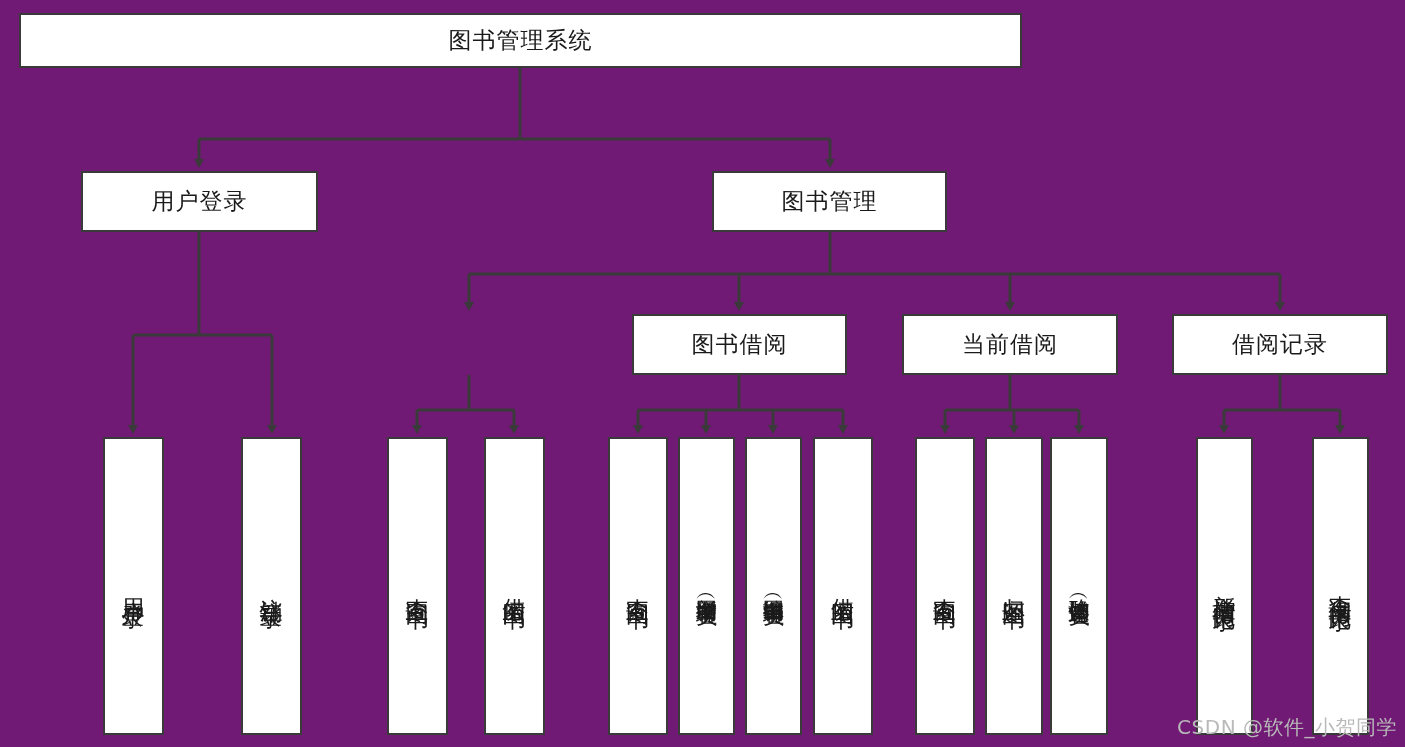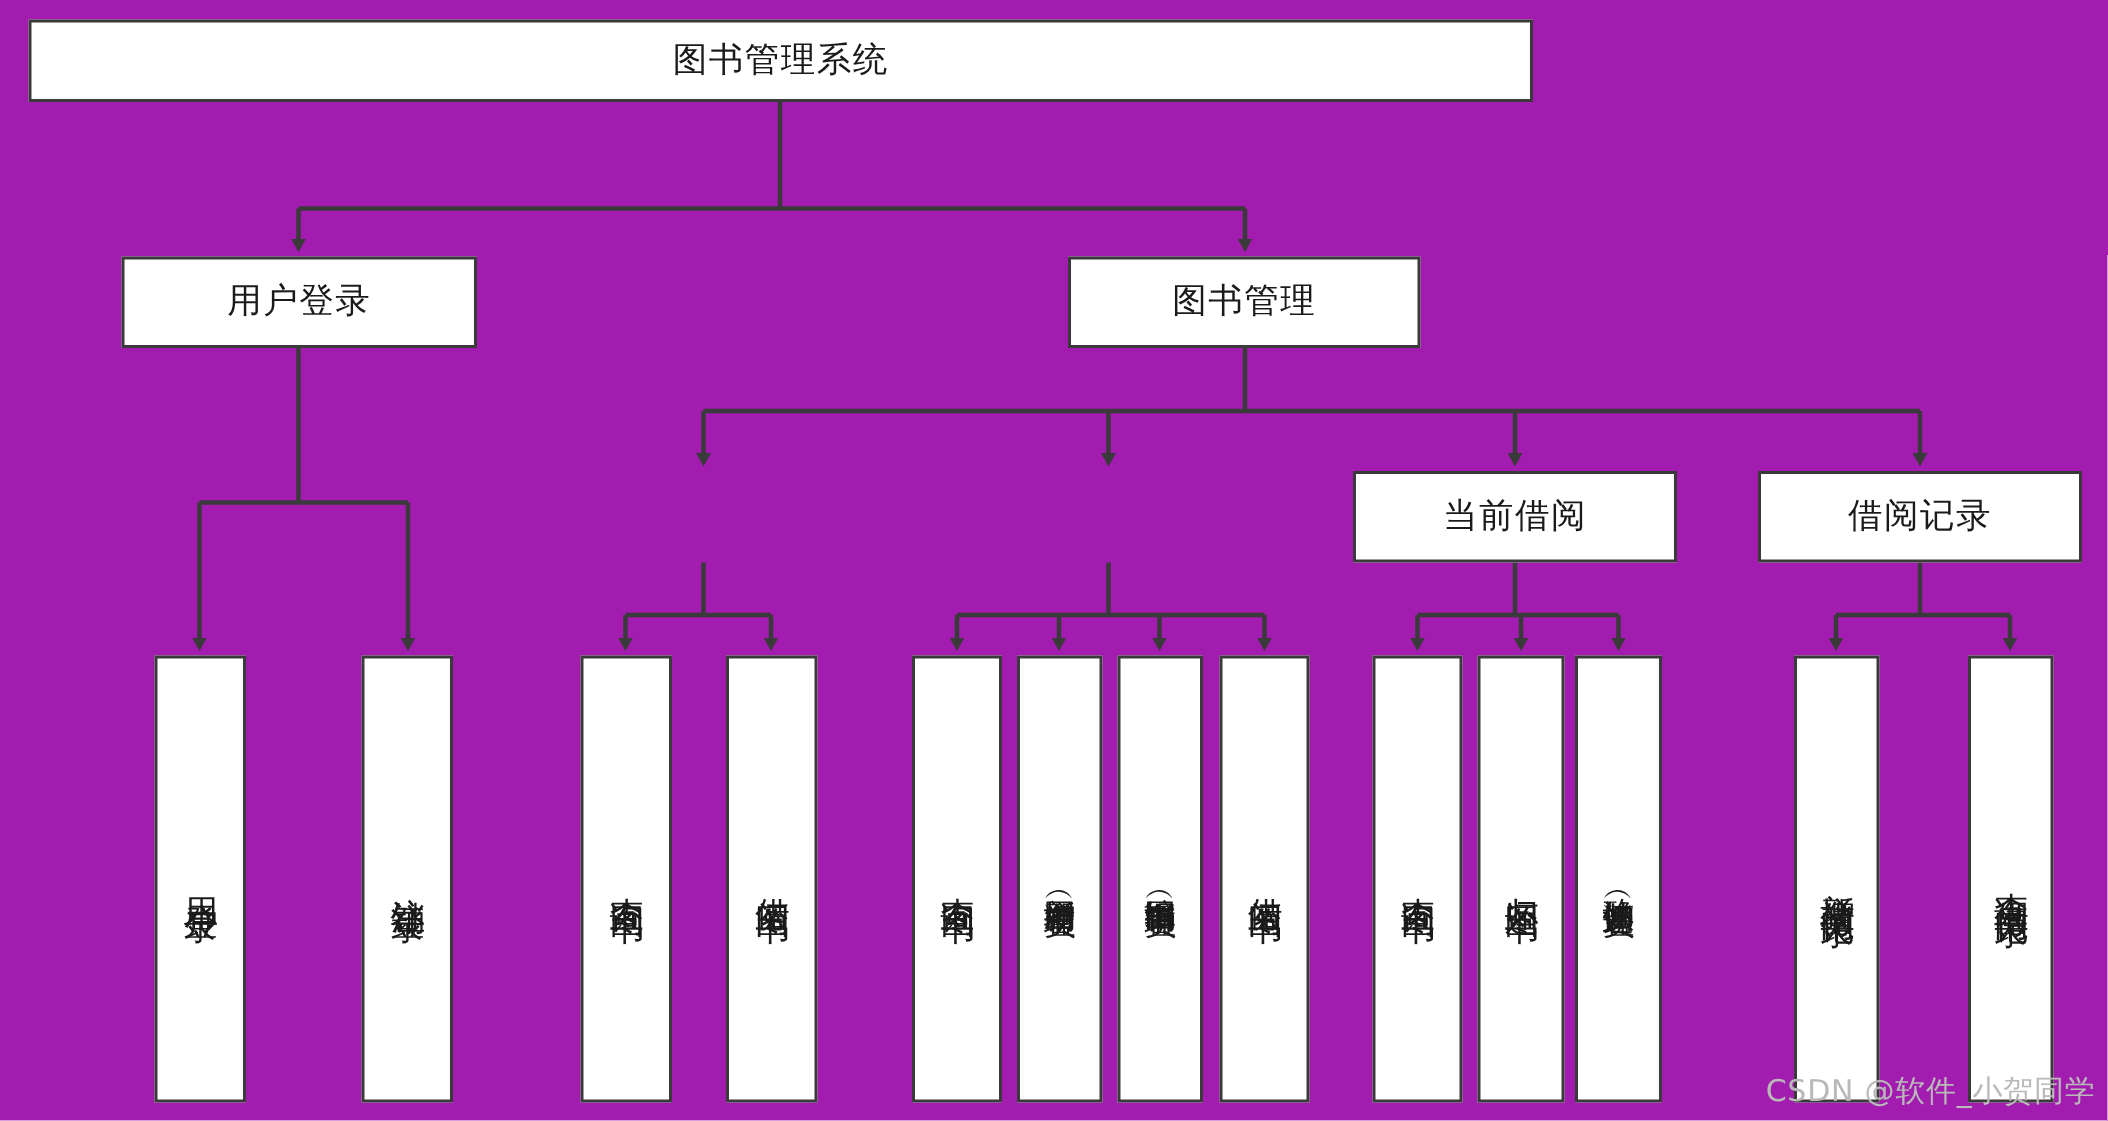--- a/index.html
+++ b/index.html
@@ -7,21 +7,21 @@
     padding: 0;
     background: #ffffff;
   }
   body {
     font-family: "DejaVu Sans", "Liberation Sans", sans-serif;
   }
   #canvas {
     position: relative;
     width: 1405px;
     height: 747px;
-    background: #a21caf;
+    background: #701a75;
     overflow: hidden;
   }
   .node {
     position: absolute;
     box-sizing: border-box;
     border: 2.5px solid #3a3a3a;
     background: #ffffff;
     display: flex;
     align-items: center;
     justify-content: center;
@@ -125,20 +125,23 @@
     <span>图书管理系统</span>
   </div>
 
   <div class="node horiz" id="l1-0" style="left: 81px; top: 171px; width: 237px; height: 61px;">
     <span>用户登录</span>
   </div>
   <div class="node horiz" id="l1-1" style="left: 712px; top: 171px; width: 235px; height: 61px;">
     <span>图书管理</span>
   </div>
 
+  <div class="node horiz" id="l2-1" style="left: 632px; top: 314px; width: 215px; height: 61px;">
+    <span>图书借阅</span>
+  </div>
   <div class="node horiz" id="l2-2" style="left: 902px; top: 314px; width: 216px; height: 61px;">
     <span>当前借阅</span>
   </div>
   <div class="node horiz" id="l2-3" style="left: 1172px; top: 314px; width: 216px; height: 61px;">
     <span>借阅记录</span>
   </div>
 
   <div class="node vert" id="leaf-0" style="left: 103px; top: 437px; width: 61px; height: 298px;">
     <span class="vlabel">用户登录</span>
   </div>

